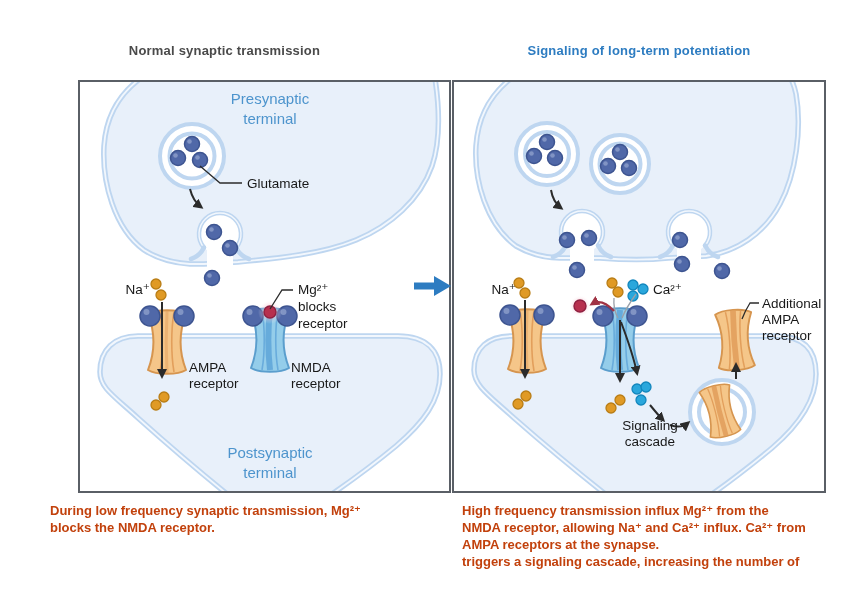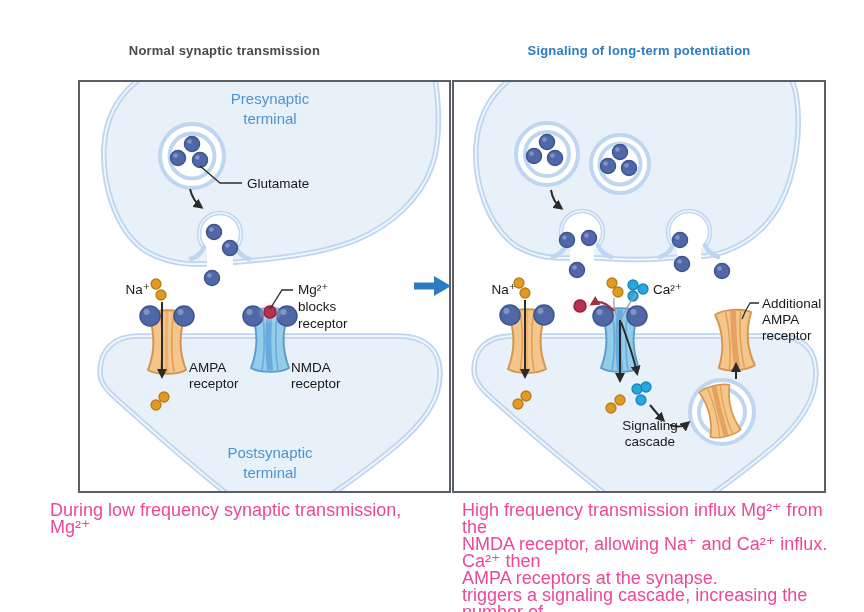--- a/index.html
+++ b/index.html
@@ -9,21 +9,21 @@
   }
   .panel{
     position:absolute;top:80px;height:413px;background:#fff;
     border:2px solid var(--panel-border,#5a5f66);box-sizing:border-box;overflow:hidden;
   }
   .panel svg{display:block;}
   .ptitle{
     position:absolute;top:43px;height:26px;text-align:center;
     font-size:13px;font-weight:bold;letter-spacing:.2px;
   }
-  .caption{position:absolute;top:502px;font-size:18px;line-height:17px;color:#ec4899;}
+  .caption{position:absolute;top:502px;font-size:13px;line-height:17px;color:#c2410c;font-weight:bold;}
   text{font-family:"Liberation Sans","DejaVu Sans",sans-serif;font-size:13.5px;fill:#181818;}
   text.blue{font-size:15px;fill:var(--terminal-label,#4d94cd);}
 </style>
 </head>
 <body>
 
 <div class="ptitle" style="left:38px;width:373px;color:var(--title-left)">Normal synaptic transmission</div>
 <div class="ptitle" style="left:452px;width:374px;color:var(--title-right)">Signaling of long-term potentiation</div>
 
 <div class="panel" style="left:38px;width:373px;margin-left:40px;">
@@ -310,19 +310,20 @@
   <text x="308" y="242">AMPA</text>
   <text x="308" y="258">receptor</text>
 
   <text x="196" y="348" text-anchor="middle">Signaling</text>
   <text x="196" y="364" text-anchor="middle">cascade</text>
 </svg>
 </div>
 
 <div class="caption" style="left:50px;width:365px;">
   <div>During low frequency synaptic transmission, Mg²⁺</div>
+  <div>blocks the NMDA receptor.</div>
 </div>
 <div class="caption" style="left:462px;width:372px;">
   <div>High frequency transmission influx Mg²⁺ from the</div>
-  <div>NMDA receptor, allowing Na⁺ and Ca²⁺ influx. Ca²⁺ then</div>
+  <div>NMDA receptor, allowing Na⁺ and Ca²⁺ influx. Ca²⁺ from</div>
   <div>AMPA receptors at the synapse.</div>
   <div>triggers a signaling cascade, increasing the number of</div>
 </div>
 
 </body></html>

